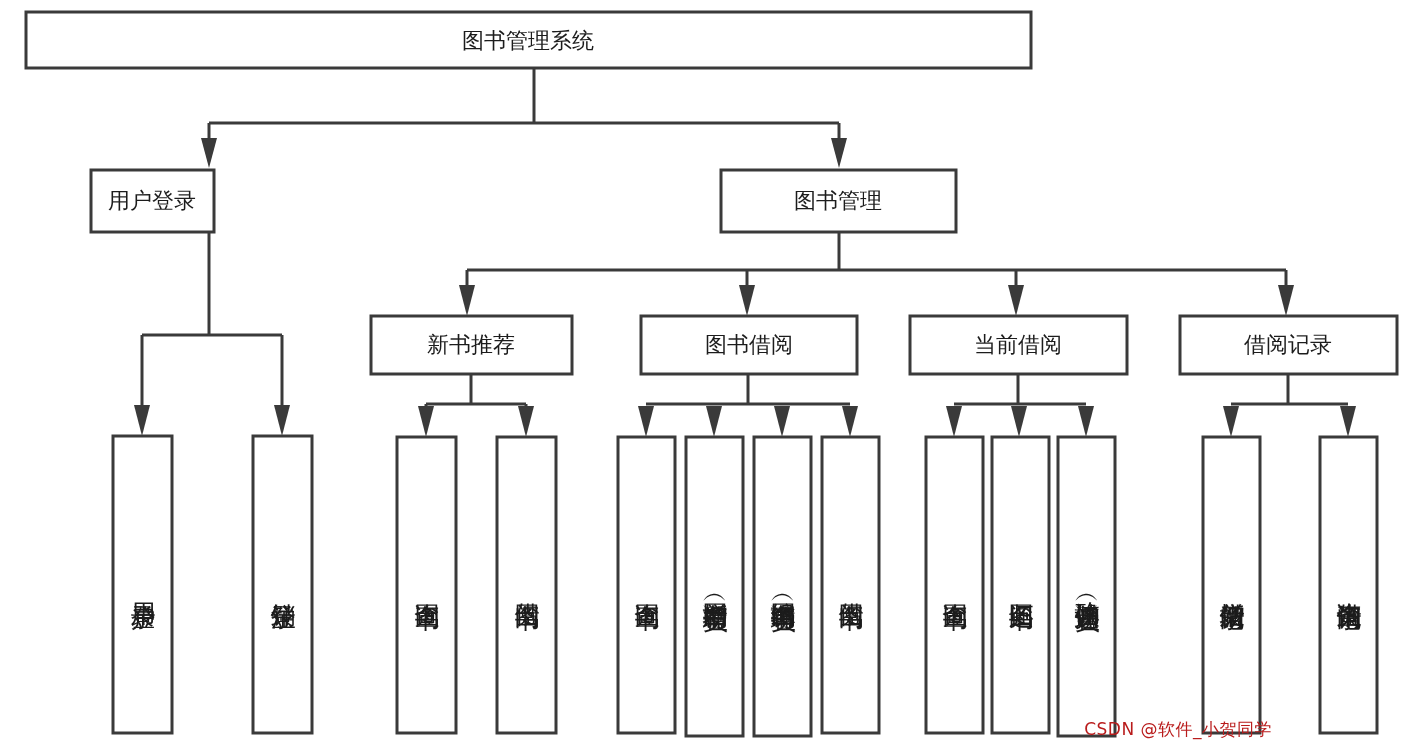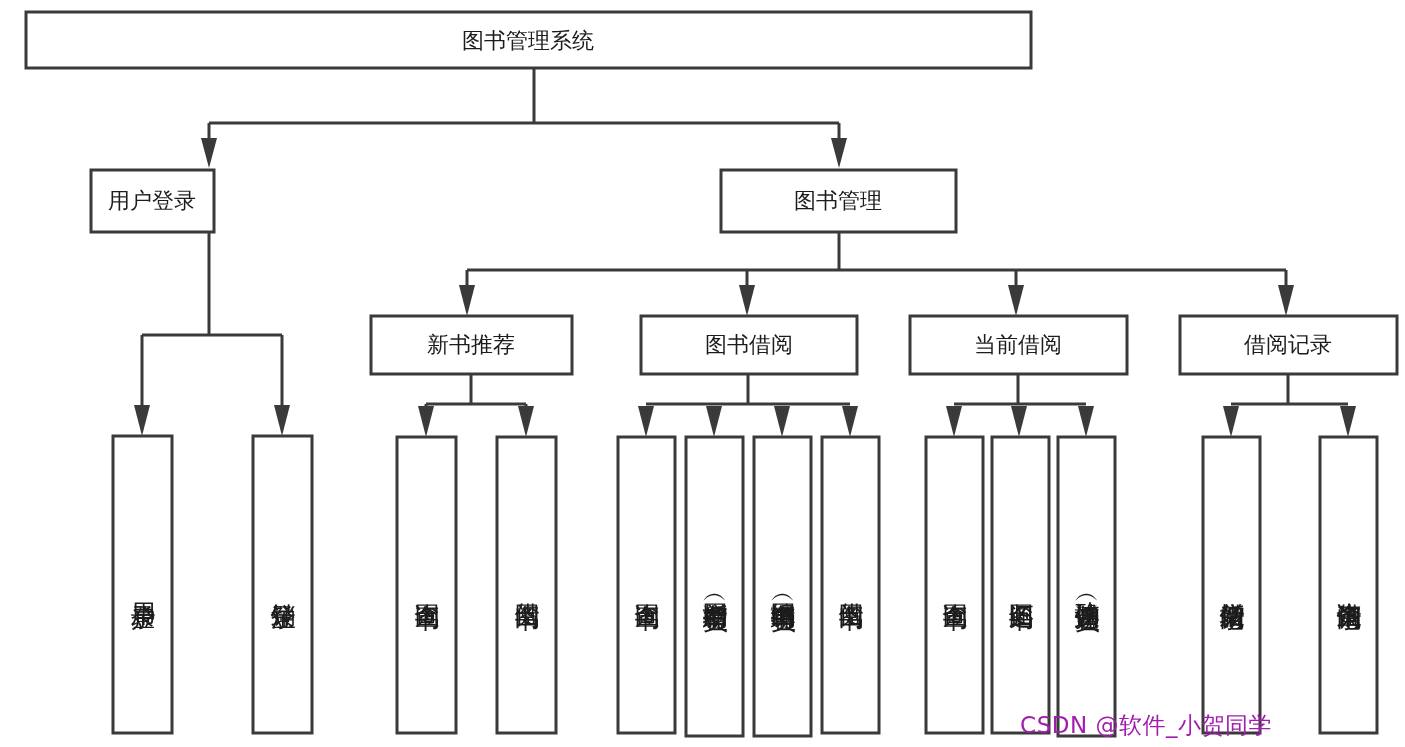--- a/index.html
+++ b/index.html
@@ -70,22 +70,22 @@
     letter-spacing: 1px;
     color: #1c1c1c;
     white-space: nowrap;
     text-align: center;
   }
   .watermark {
     position: absolute;
     right: 10px;
     bottom: 6px;
     font-family: "DejaVu Sans", "Liberation Sans", sans-serif;
-    font-size: 23px;
-    color: #a21caf;
+    font-size: 17px;
+    color: #b91c1c;
     letter-spacing: 0.5px;
     white-space: nowrap;
   }
 </style>
 </head>
 <body>
 
 <div id="diagram-root">
   <svg class="diagram-canvas" viewBox="0 0 1405 747">
 

